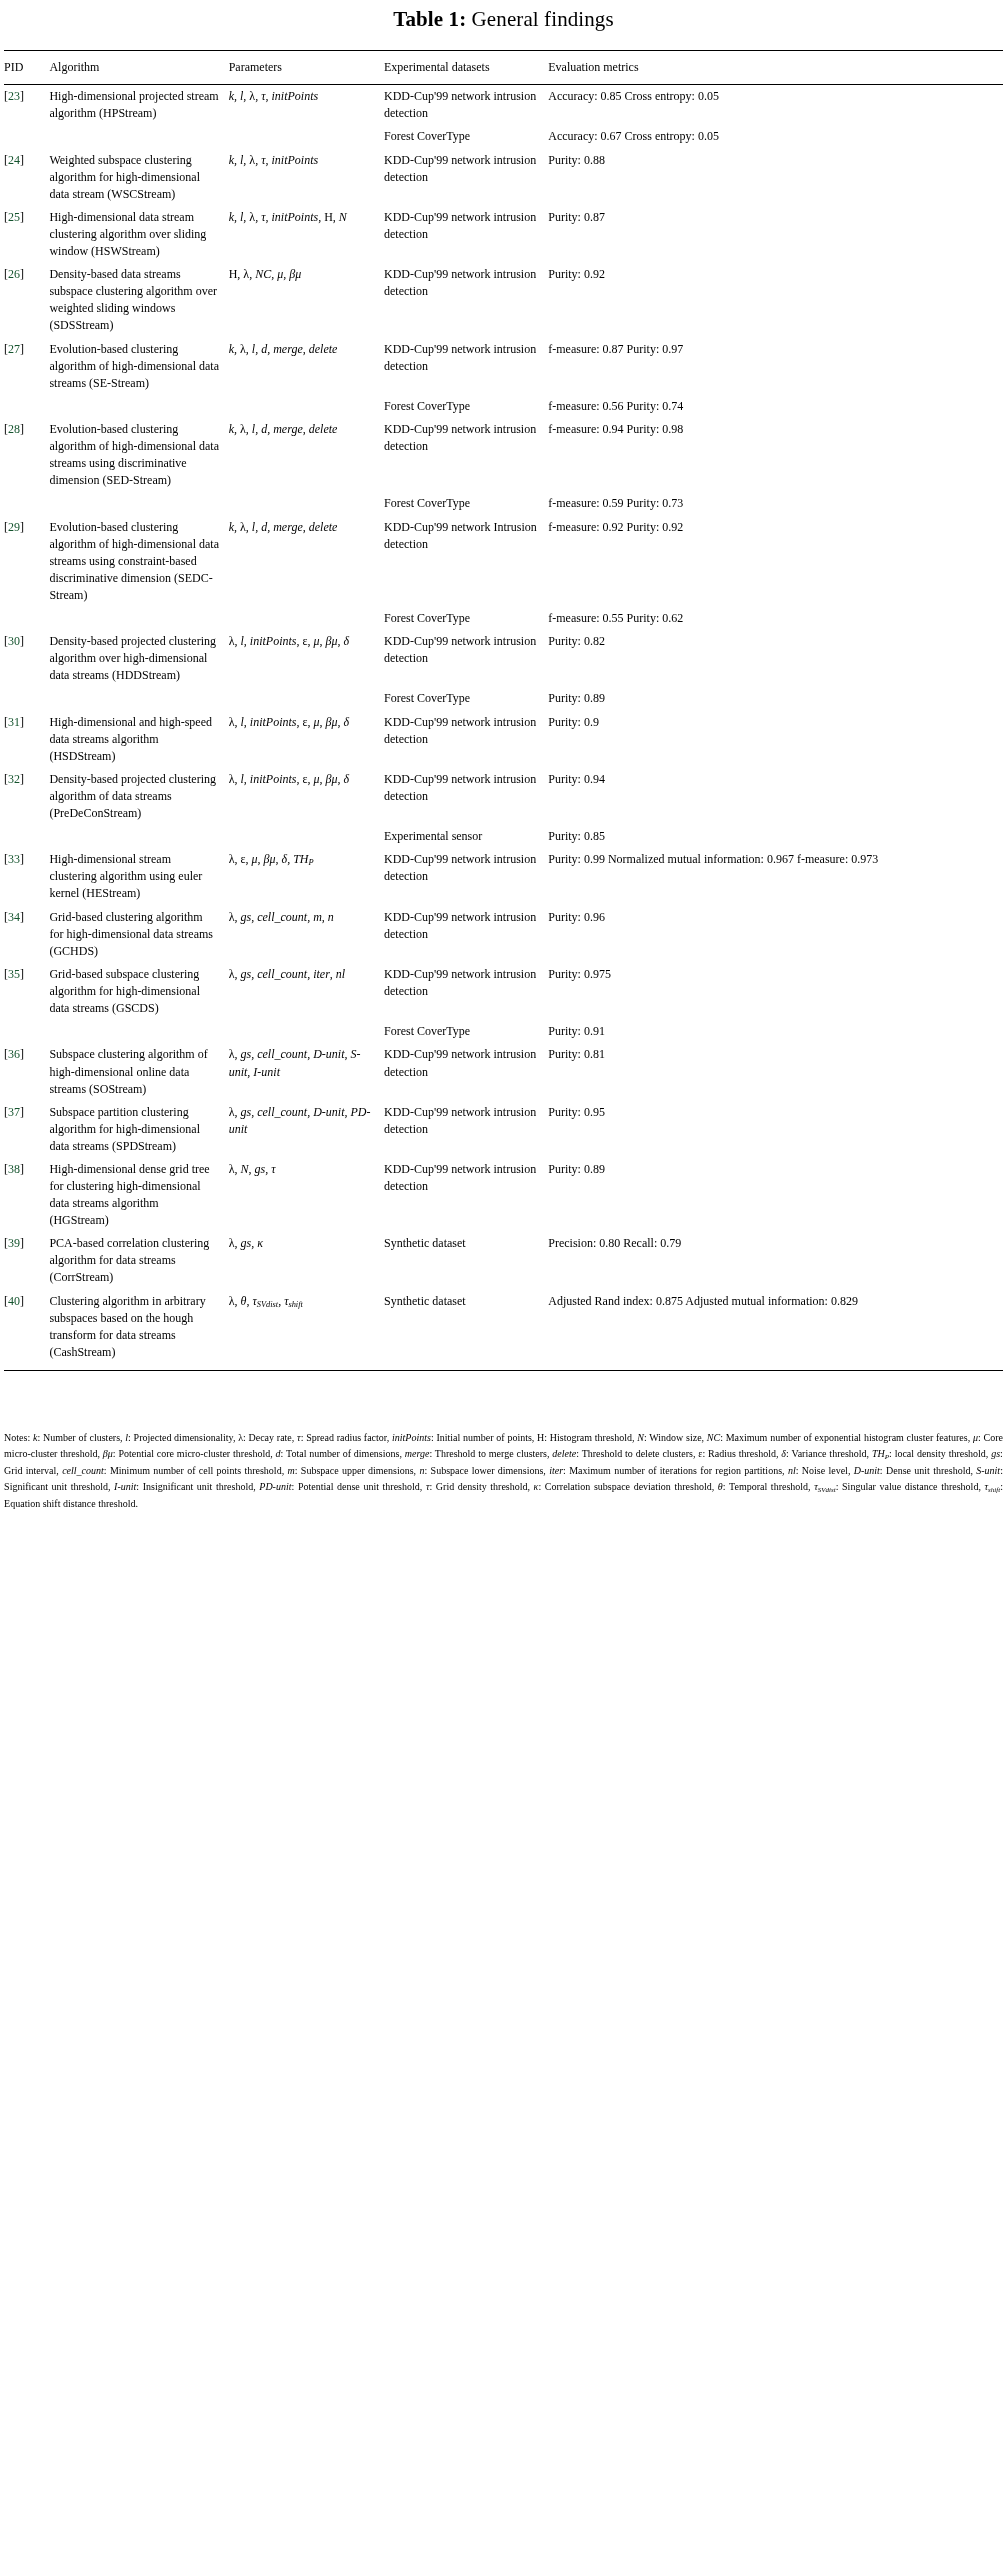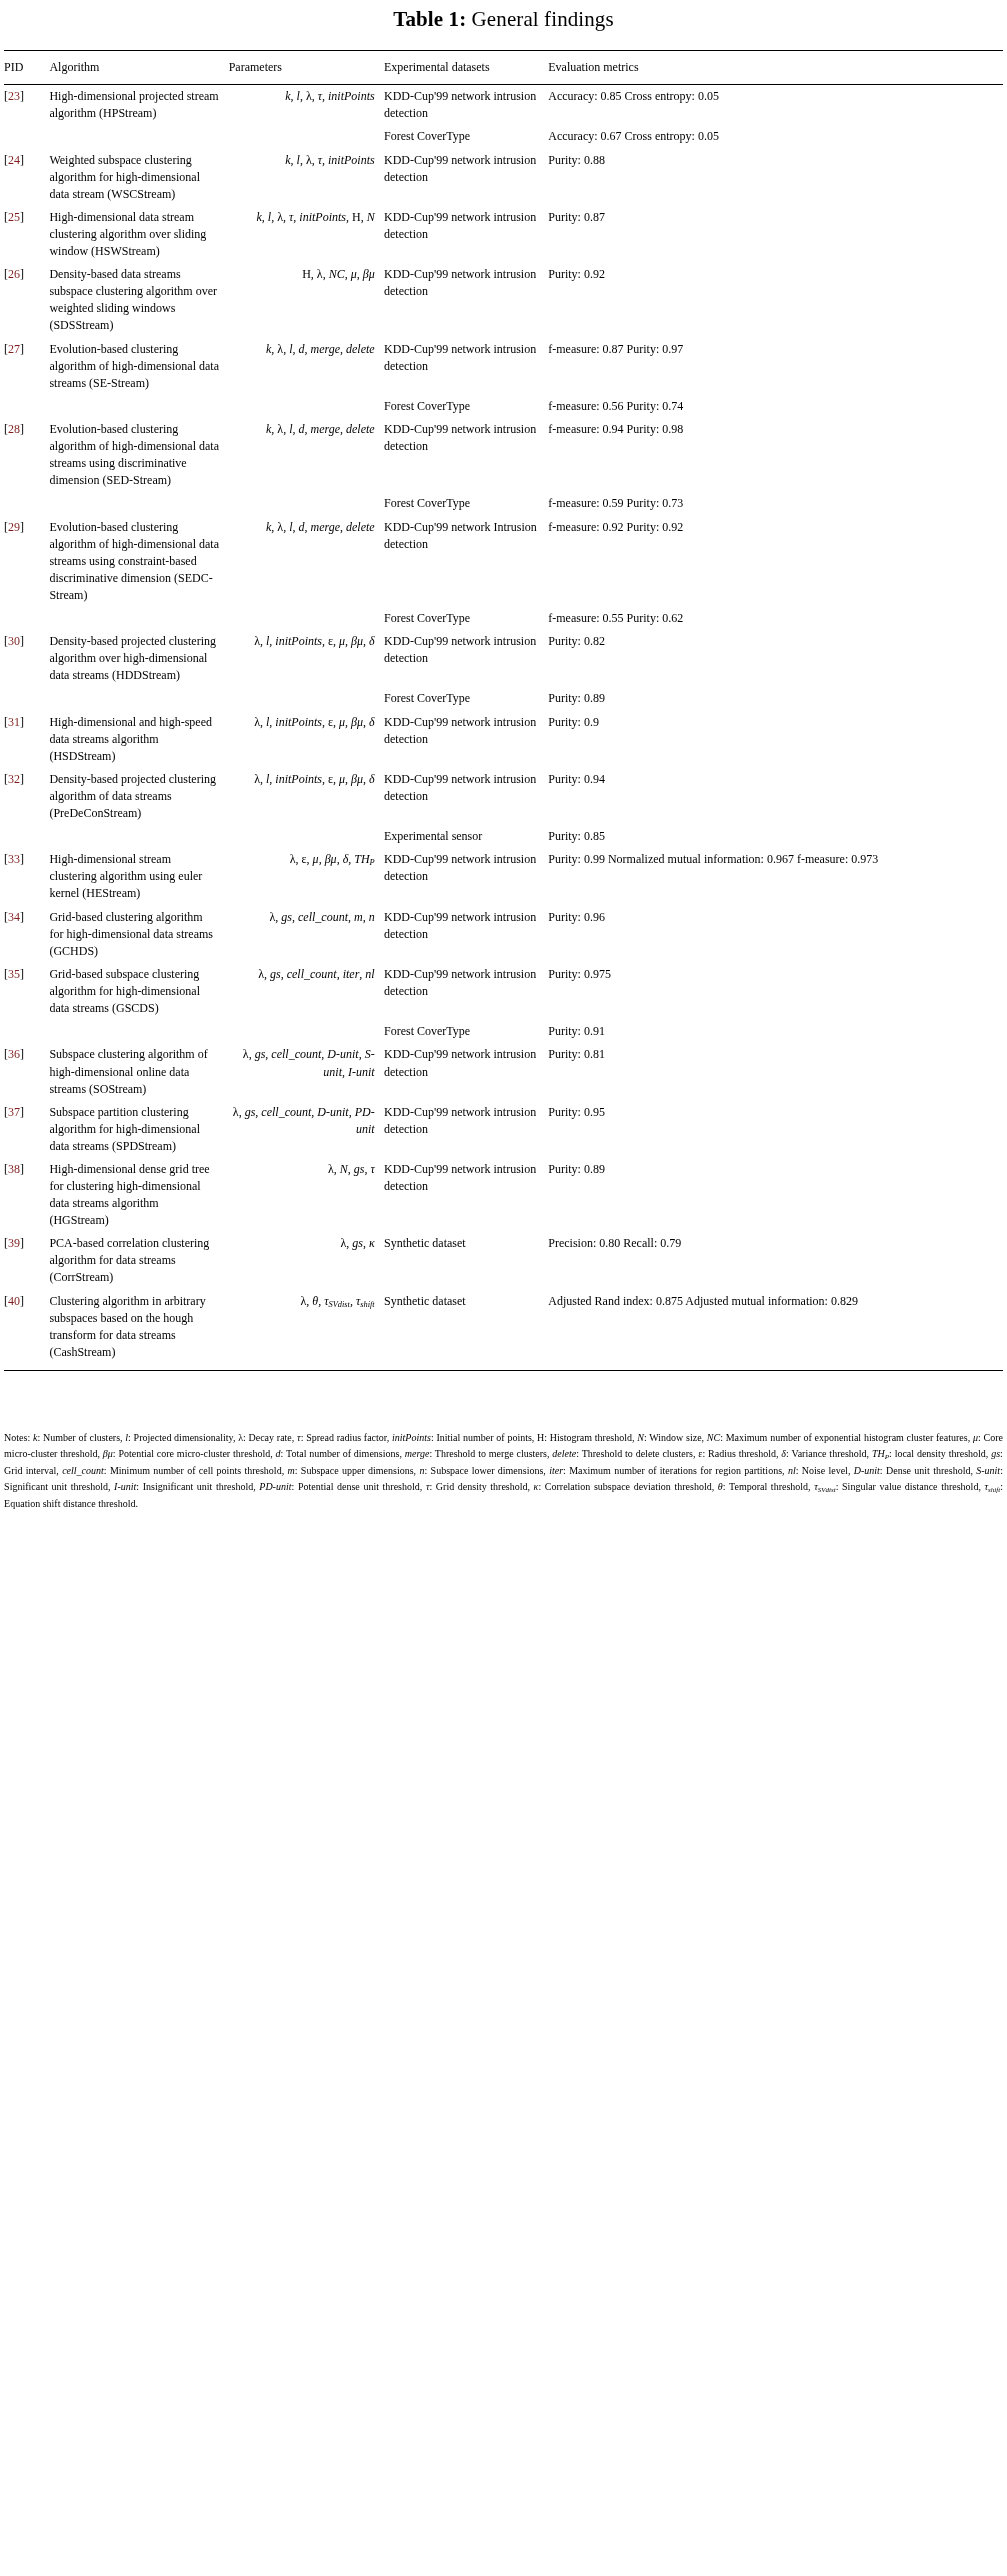--- a/index.html
+++ b/index.html
@@ -40,29 +40,29 @@
     vertical-align: top;
     padding: 8.2px 9.3px 8.2px 0;
   }
   thead tr.hdr-row th { border-top: 1.5px solid #000; border-bottom: 1px solid #000; }
   table.findings tbody td {
     vertical-align: top;
     padding: 3.1px 9.3px 3.1px 0;
   }
   td.c-pid   { width: 36px;  padding-right: 6.2px; }
   td.c-alg   { width: 170px; }
-  td.c-par   { width: 146px; text-align: right; }
+  td.c-par   { width: 146px; }
   td.c-data  { width: 155px; }
   td.c-eval  { width: auto;  padding-right: 0; }
   th.c-pid   { width: 36px;  padding-right: 6.2px; }
   th.c-alg   { width: 170px; }
   th.c-par   { width: 146px; }
   th.c-data  { width: 155px; }
   th.c-eval  { width: auto;  padding-right: 0; }
-  .pid-link { color: #7f1d1d; }
+  .pid-link { color: #14532d; }
   .sub { font-size: 0.7em; vertical-align: -0.25em; font-style: italic; }
   tr.sub-row td { padding-top: 15.5px; margin-top: 39px; }
   tr.first-row td { padding-top: 8.2px; }
   .notes {
     font-size: 10px;
     line-height: 1.62;
     padding-top: 22px;
     padding-bottom: 10.3px;
     text-align: justify;
     margin-top: 36px;

